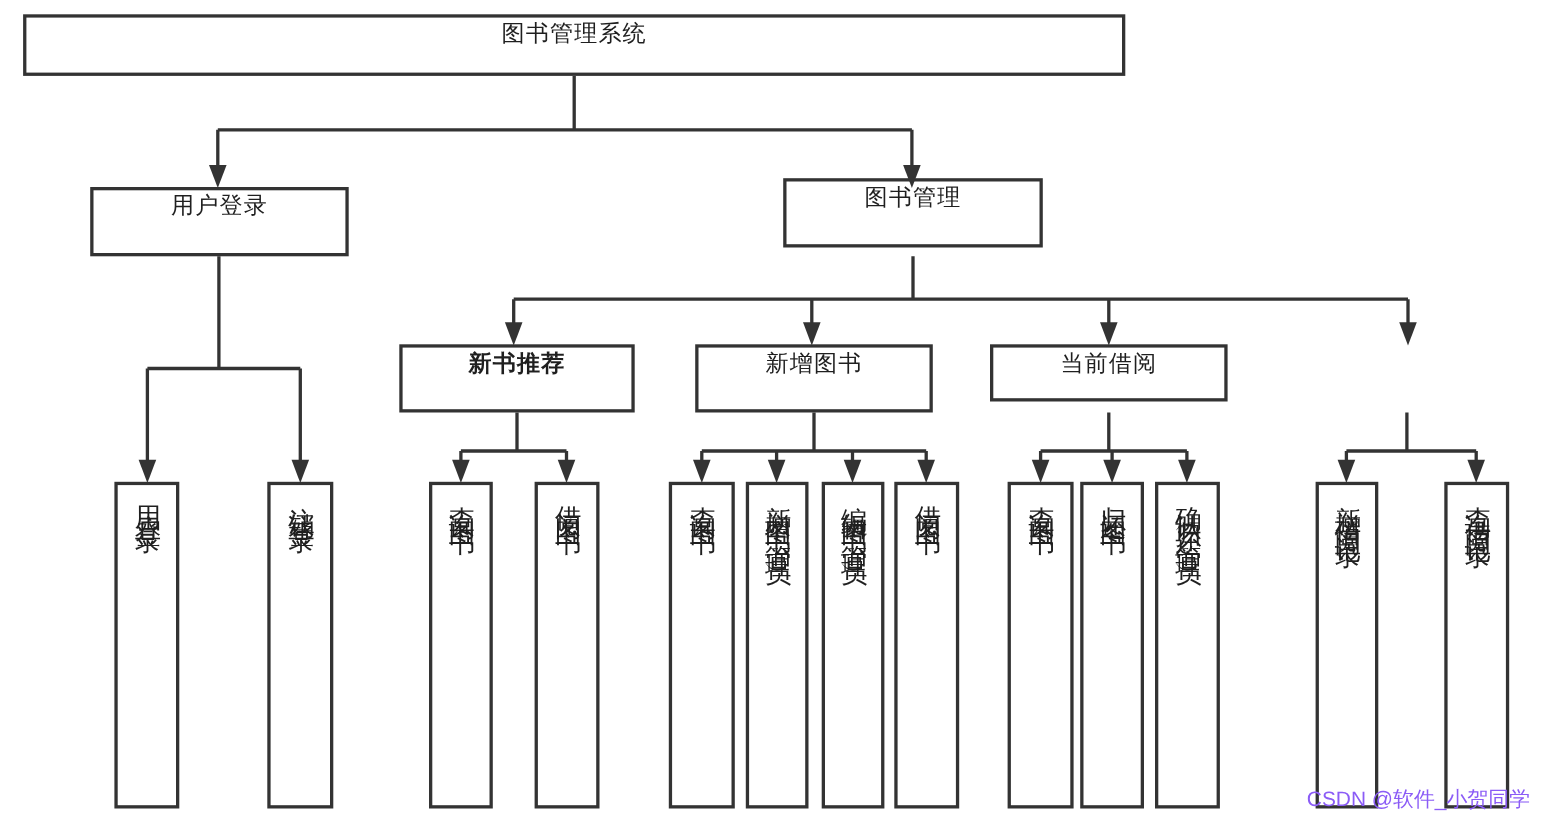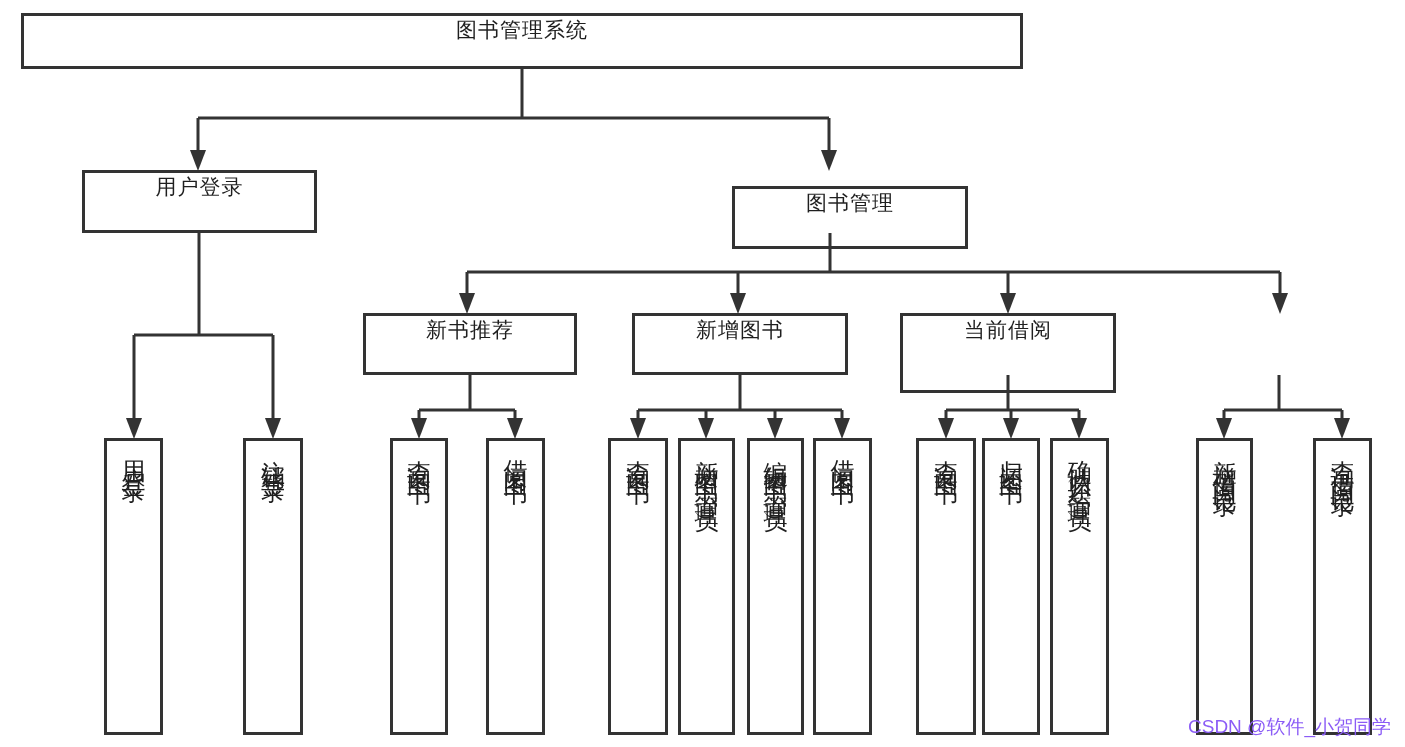--- a/index.html
+++ b/index.html
@@ -69,31 +69,31 @@
     <use href="#ah" x="1342" y="439"></use>
   </svg>
 
   <div class="box hbox" style="left:21px;top:13px;width:1002px;height:56px;">
     <span>图书管理系统</span>
   </div>
 
   <div class="box hbox" style="left:82px;top:170px;width:235px;height:63px;">
     <span>用户登录</span>
   </div>
-  <div class="box hbox" style="left:712px;top:186px;width:236px;height:63px;margin-left:20px;">
+  <div class="box hbox" style="left:712px;top:162px;width:236px;height:63px;">
     <span>图书管理</span>
   </div>
 
-  <div class="box hbox" style="left:363px;top:313px;width:214px;height:62px;">
+  <div class="box hbox" style="left:363px;top:313px;width:214px;height:62px;font-weight:bold;">
     <span>新书推荐</span>
   </div>
   <div class="box hbox" style="left:632px;top:313px;width:216px;height:62px;">
     <span>新增图书</span>
   </div>
-  <div class="box hbox" style="left:900px;top:313px;width:216px;height:80px;">
+  <div class="box hbox" style="left:900px;top:313px;width:216px;height:52px;">
     <span>当前借阅</span>
   </div>
 
   <div class="box leaf" style="left:104px;top:438px;width:59px;height:297px;">
     <span class="vtext">用户登录</span>
   </div>
   <div class="box leaf" style="left:243px;top:438px;width:60px;height:297px;">
     <span class="vtext">注销登录</span>
   </div>
   <div class="box leaf" style="left:390px;top:438px;width:58px;height:297px;">

